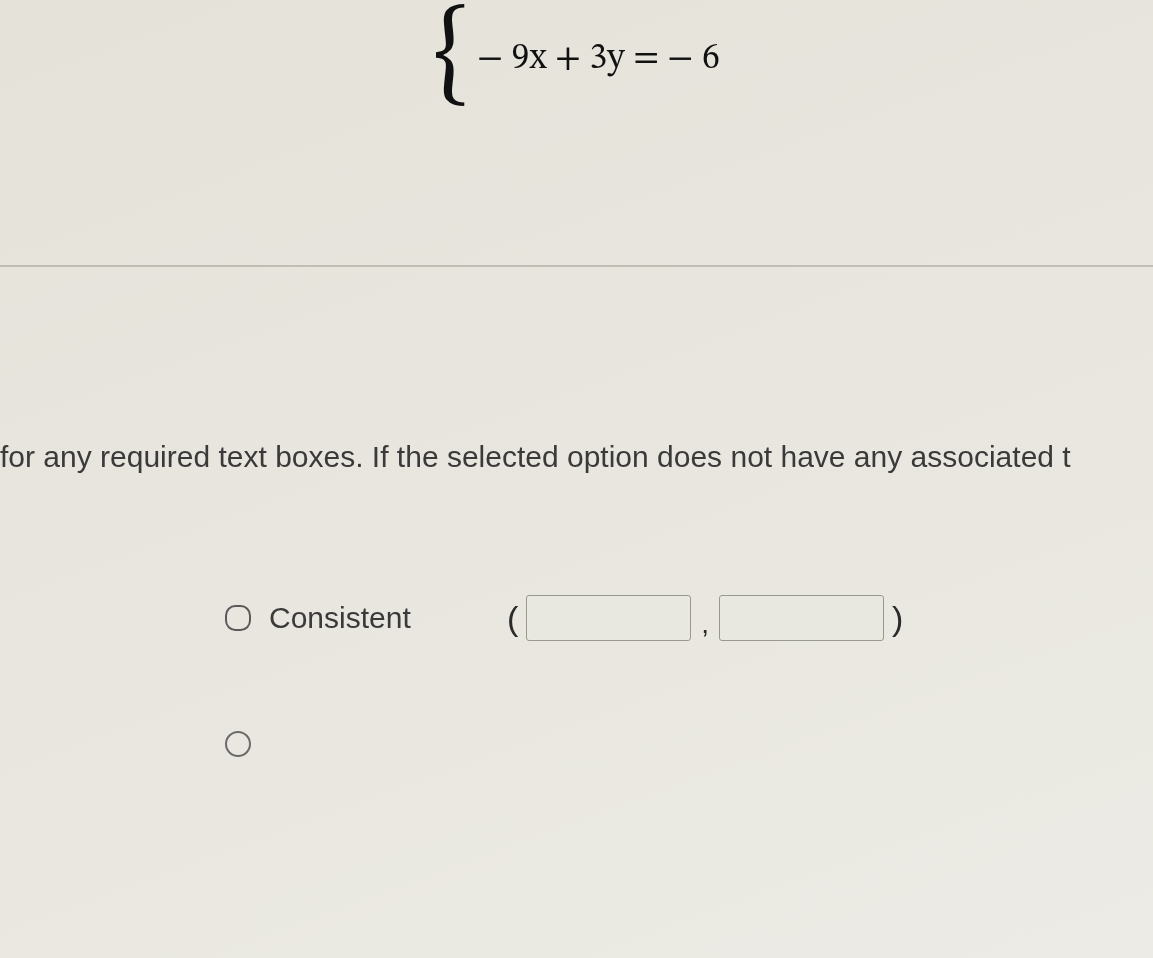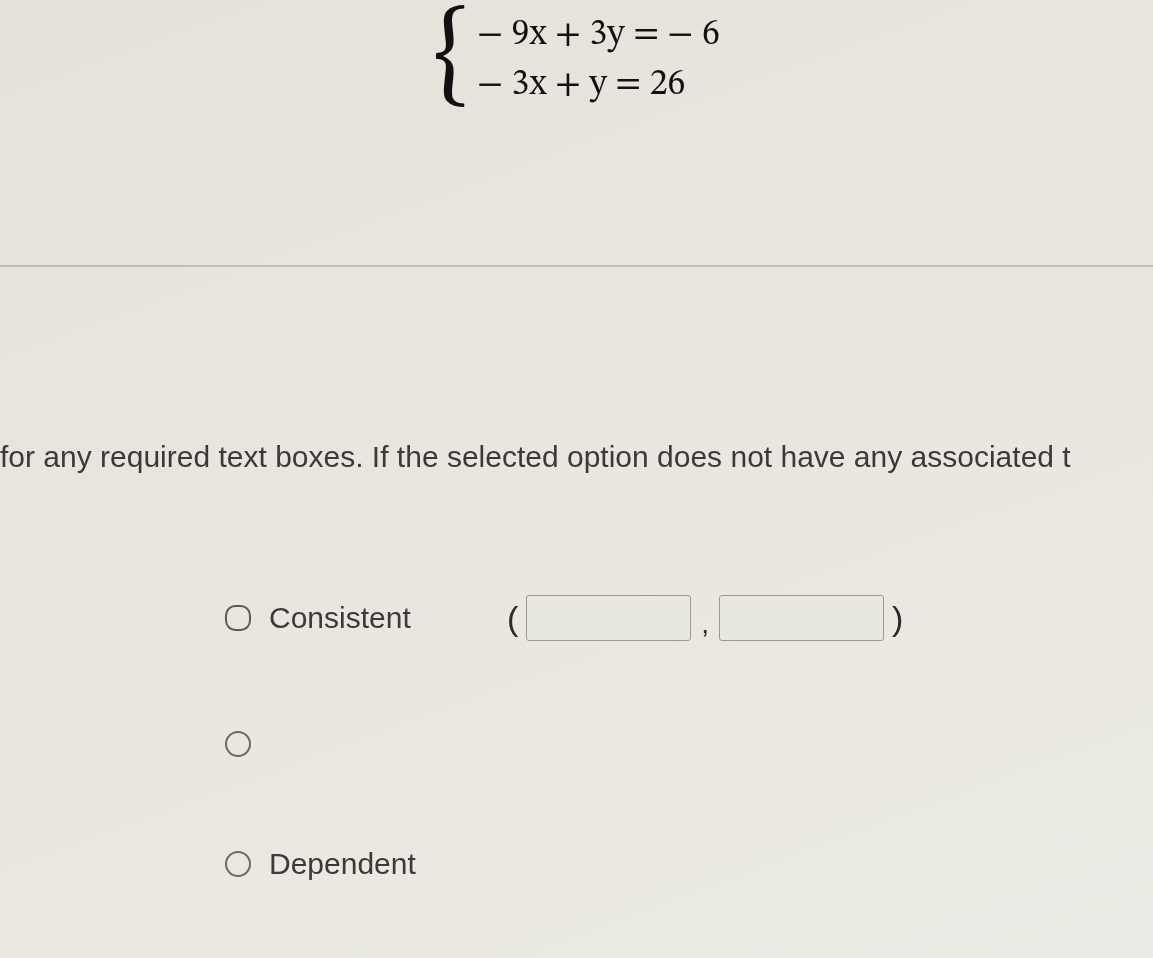--- a/index.html
+++ b/index.html
@@ -128,21 +128,20 @@
 </head>
 <body>
 
 <div class="page">
 
   <div class="equation-block">
     <div class="equation-inner">
       <span class="brace">{</span>
       <div class="eq-lines">
         <span>− 9x + 3y = − 6</span>
-        <span>− 3x + y = 26</span>
       </div>
     </div>
   </div>
 
   <div class="divider"></div>
 
   <div class="instruction">for any required text boxes. If the selected option does not have any associated t</div>
 
   <div class="options">
 
@@ -155,20 +154,16 @@
         <span class="comma">,</span>
         <input class="ans-input" type="text" value="" style="">
         <span class="paren">)</span>
       </span>
     </div>
 
     <div class="option-row">
       <span class="radio"></span>
     </div>
 
-    <div class="option-row">
-      <span class="radio"></span>
-      <span class="option-label">Dependent</span>
-    </div>
 
   </div>
 
 </div>
 
 </body></html>

